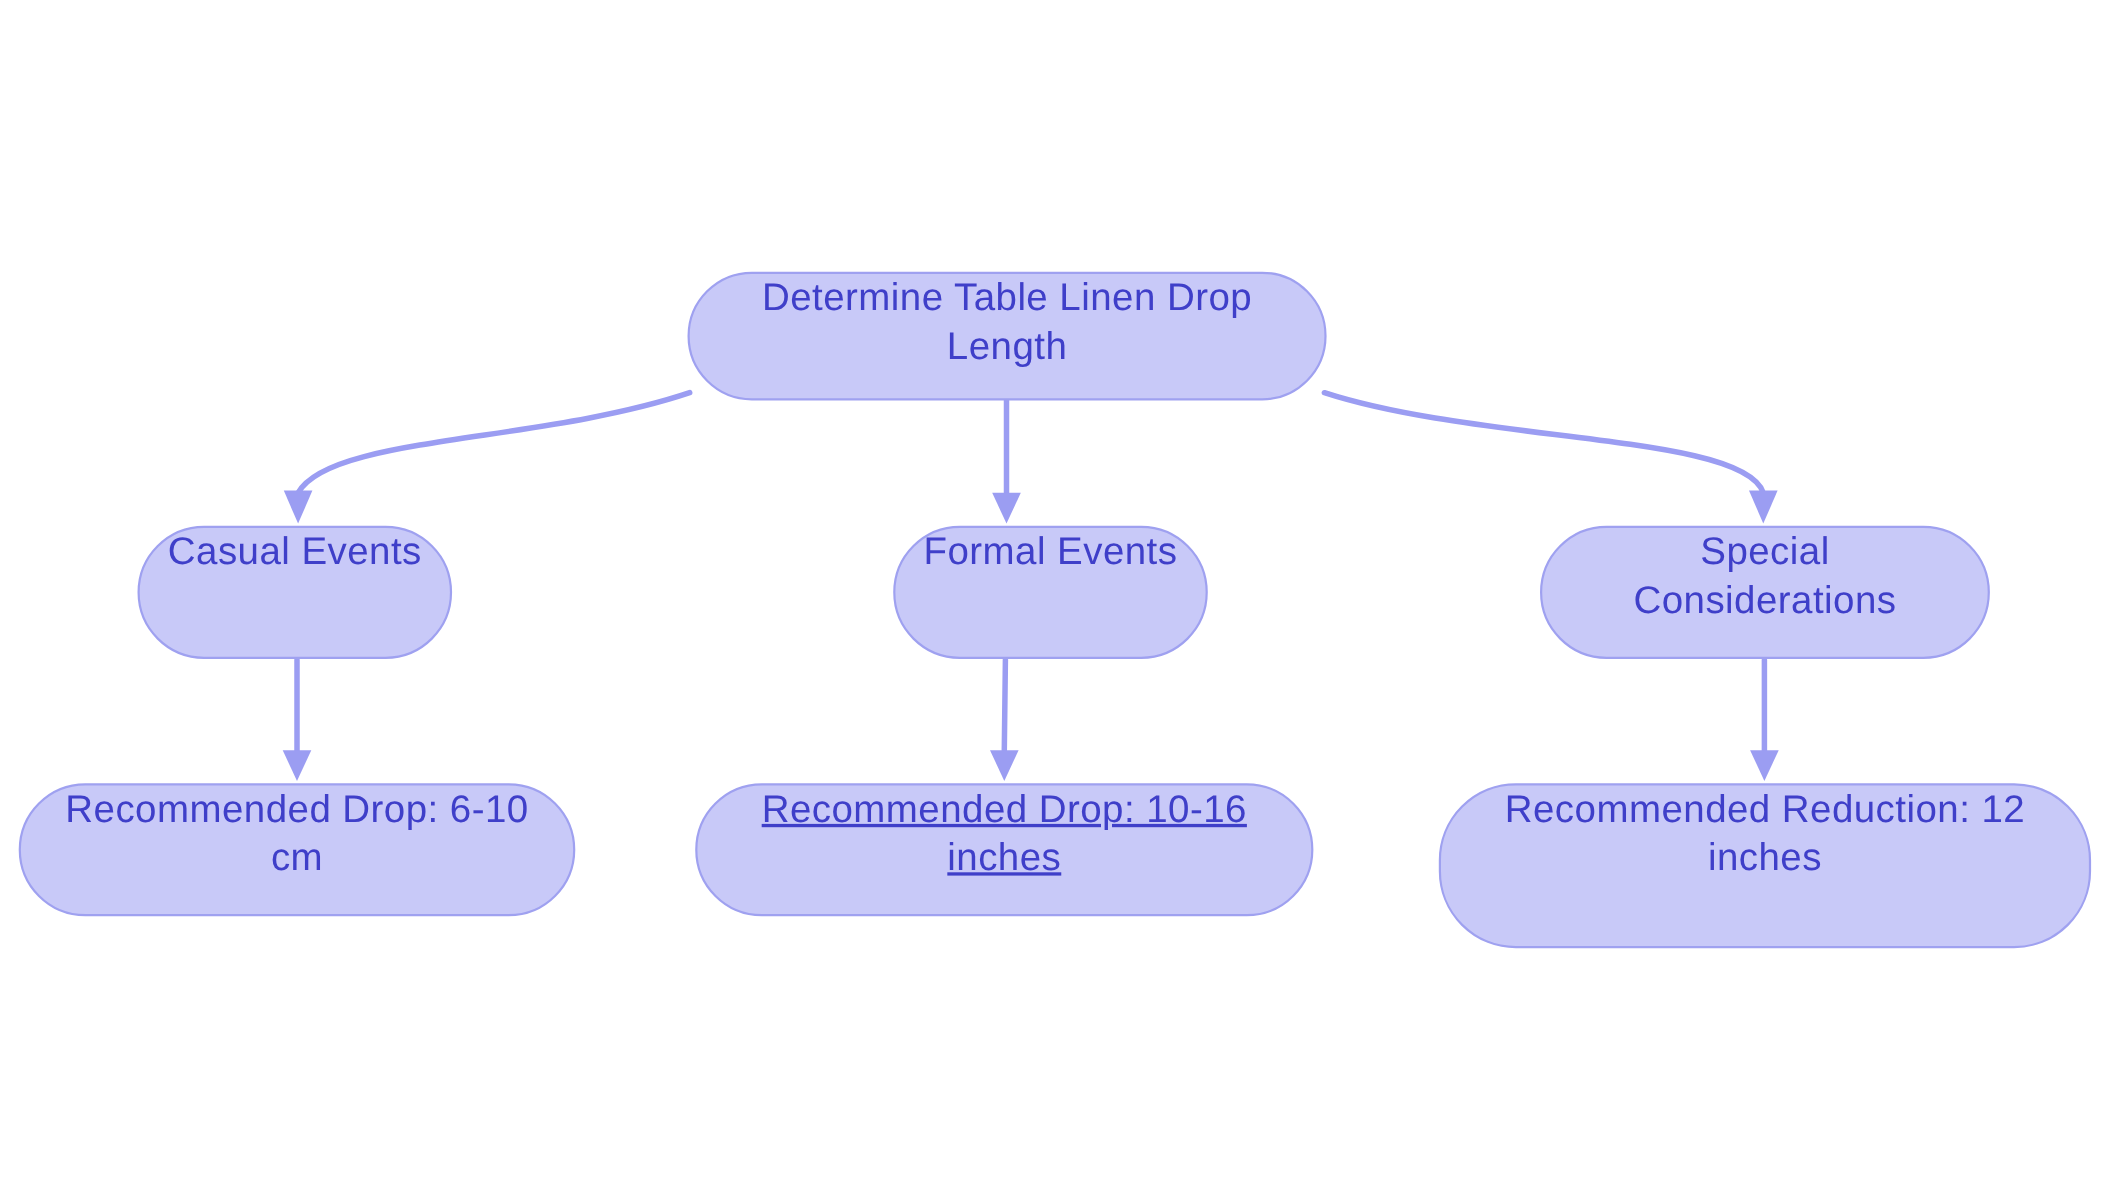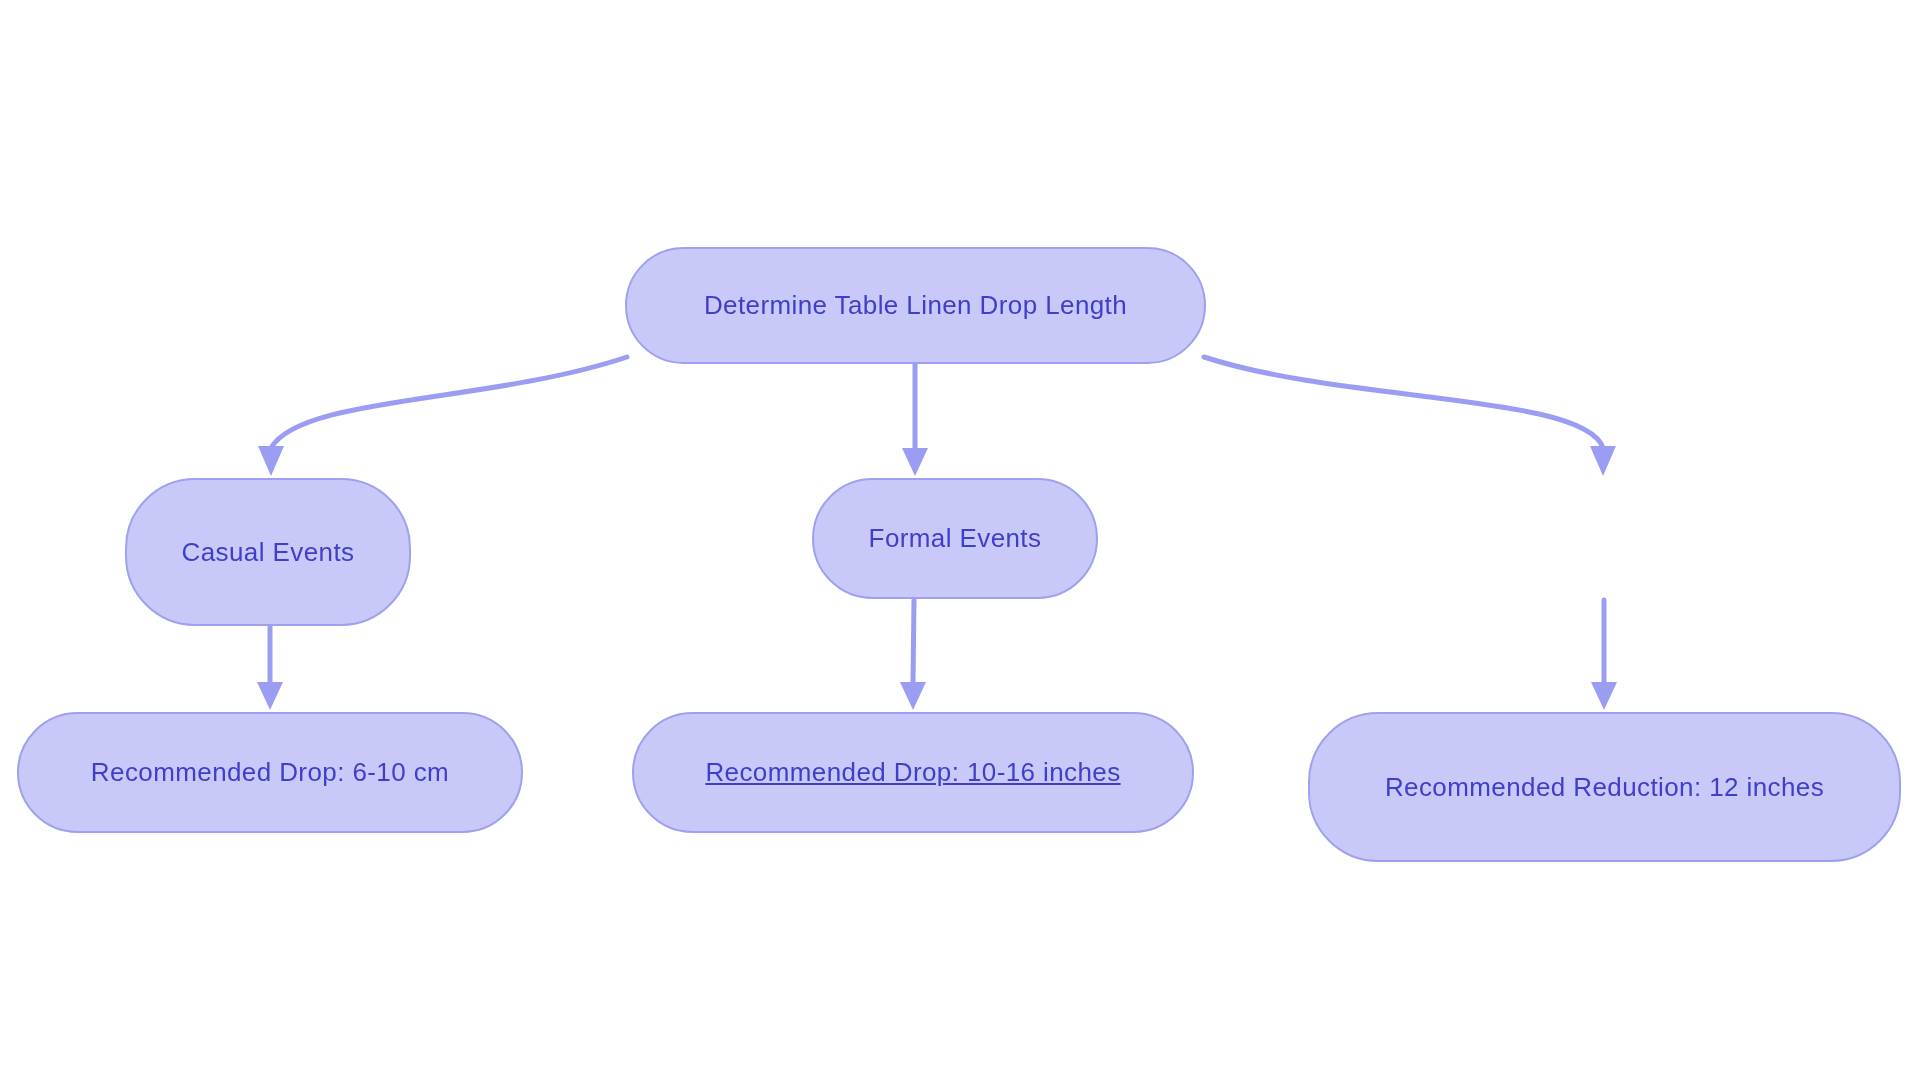--- a/index.html
+++ b/index.html
@@ -11,33 +11,33 @@
   }
   *{margin:0;padding:0;box-sizing:border-box;}
   html,body{width:1920px;height:1083px;background:var(--bg);overflow:hidden;}
   body{font-family:"Liberation Sans", sans-serif;}
   .canvas{position:relative;width:1920px;height:1083px;background:var(--bg);}
   svg.edges{position:absolute;left:0;top:0;width:1920px;height:1083px;pointer-events:none;}
   svg.edges path{fill:none;stroke:var(--edge);stroke-width:5;stroke-linecap:round;}
   svg.edges polygon{fill:var(--edge);stroke:none;}
   .node{
     position:absolute;
-    display:flex;align-items:center;justify-content:center;
+    display:flex;align-items:flex-start;justify-content:center;
     background:var(--node-fill);
     border:2px solid var(--node-border);
     border-radius:70px;
     color:var(--text);
-    font-size:26px;
+    font-size:35px;
     letter-spacing:0.4px;
     text-align:center;
     line-height:1.25;
     padding:0 20px;
   }
   #node-root        {left:625px;  top:247px; width:581px; height:117px;}
-  #node-casual      {left:125px;  top:478px; width:286px; height:148px;}
+  #node-casual      {left:125px;  top:478px; width:286px; height:121px;}
   #node-formal      {left:812px;  top:478px; width:286px; height:121px;}
   #node-special     {left:1400px; top:478px; width:409px; height:121px;}
   #node-casual-rec  {left:17px;   top:712px; width:506px; height:121px;}
   #node-formal-rec  {left:632px;  top:712px; width:562px; height:121px;text-decoration:underline;}
   #node-special-rec {left:1308px; top:712px; width:593px; height:150px;}
 </style>
 </head>
 <body>
 
 <div class="canvas">
@@ -74,20 +74,23 @@
   </div>
 
   <div class="node" id="node-casual">
     <span>Casual Events</span>
   </div>
 
   <div class="node" id="node-formal">
     <span>Formal Events</span>
   </div>
 
+  <div class="node" id="node-special">
+    <span>Special Considerations</span>
+  </div>
 
   <div class="node" id="node-casual-rec">
     <span>Recommended Drop: 6-10 cm</span>
   </div>
 
   <div class="node" id="node-formal-rec">
     <span>Recommended Drop: 10-16 inches</span>
   </div>
 
   <div class="node" id="node-special-rec">

